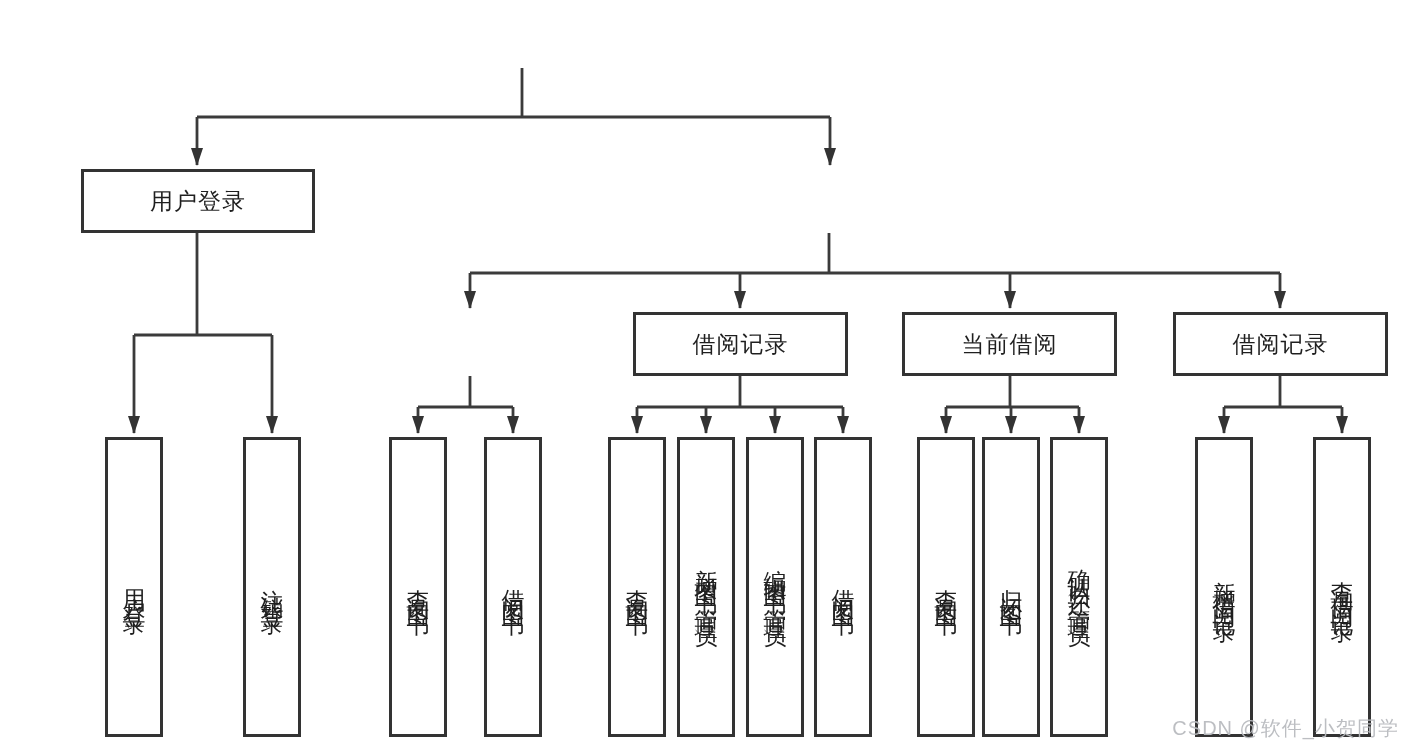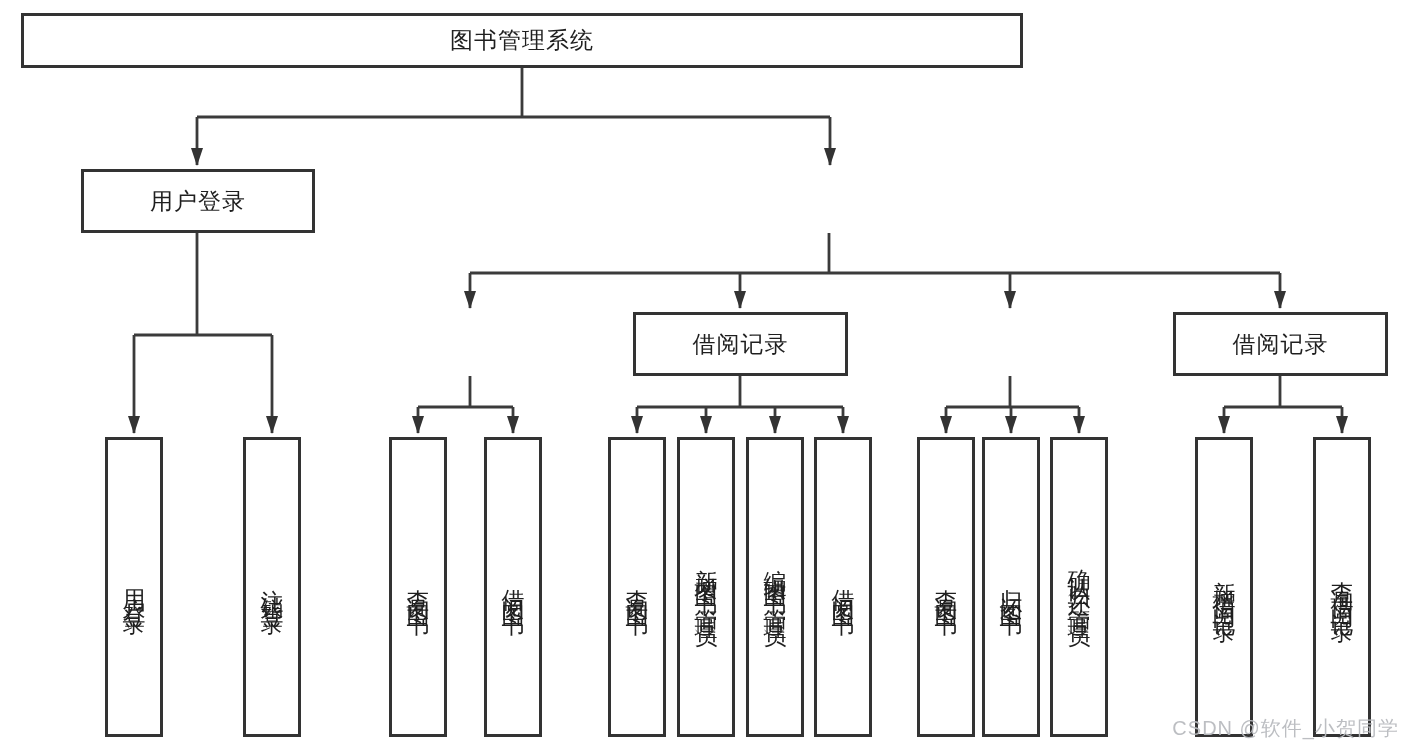--- a/index.html
+++ b/index.html
@@ -79,30 +79,30 @@
       <line x1="946" y1="407" x2="946" y2="433" marker-end="url(#arrow)"></line>
       <line x1="1011" y1="407" x2="1011" y2="433" marker-end="url(#arrow)"></line>
       <line x1="1079" y1="407" x2="1079" y2="433" marker-end="url(#arrow)"></line>
 
       <path d="M1280,376 V407 M1224,407 H1342"></path>
       <line x1="1224" y1="407" x2="1224" y2="433" marker-end="url(#arrow)"></line>
       <line x1="1342" y1="407" x2="1342" y2="433" marker-end="url(#arrow)"></line>
     </g>
   </svg>
 
-  <div class="node root" style="left:21px;top:13px;width:1002px;height:55px">
-    <span>图书管理系统</span>
-  </div>
 
   <div class="node" style="left:81px;top:169px;width:234px;height:64px">
     <span>用户登录</span>
   </div>
 
   <div class="node" style="left:633px;top:312px;width:215px;height:64px">
     <span>借阅记录</span>
+  </div>
+  <div class="node" style="left:902px;top:312px;width:215px;height:64px">
+    <span>当前借阅</span>
   </div>
   <div class="node" style="left:1173px;top:312px;width:215px;height:64px">
     <span>借阅记录</span>
   </div>
 
   <div class="node vnode" style="left:105px;top:437px;width:58px;height:300px">
     <span>用户登录</span>
   </div>
   <div class="node vnode" style="left:243px;top:437px;width:58px;height:300px">
     <span>注销登录</span>

